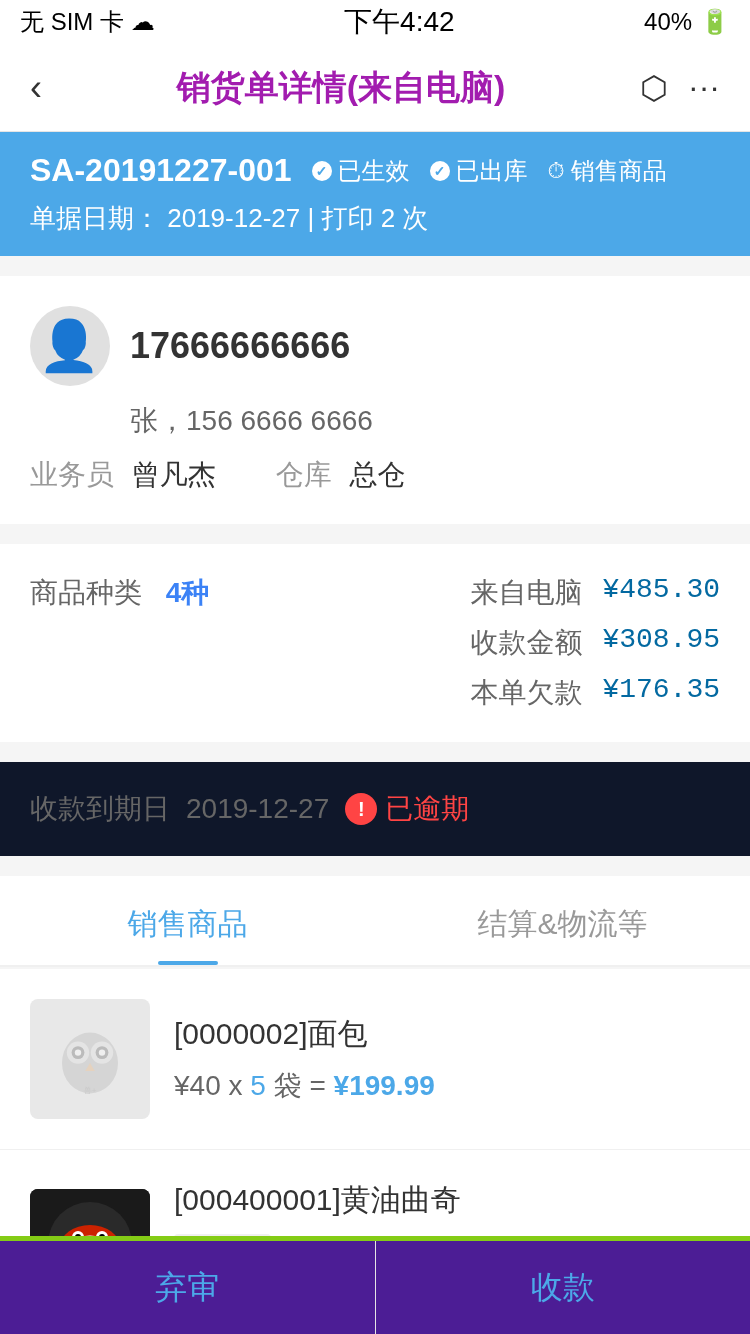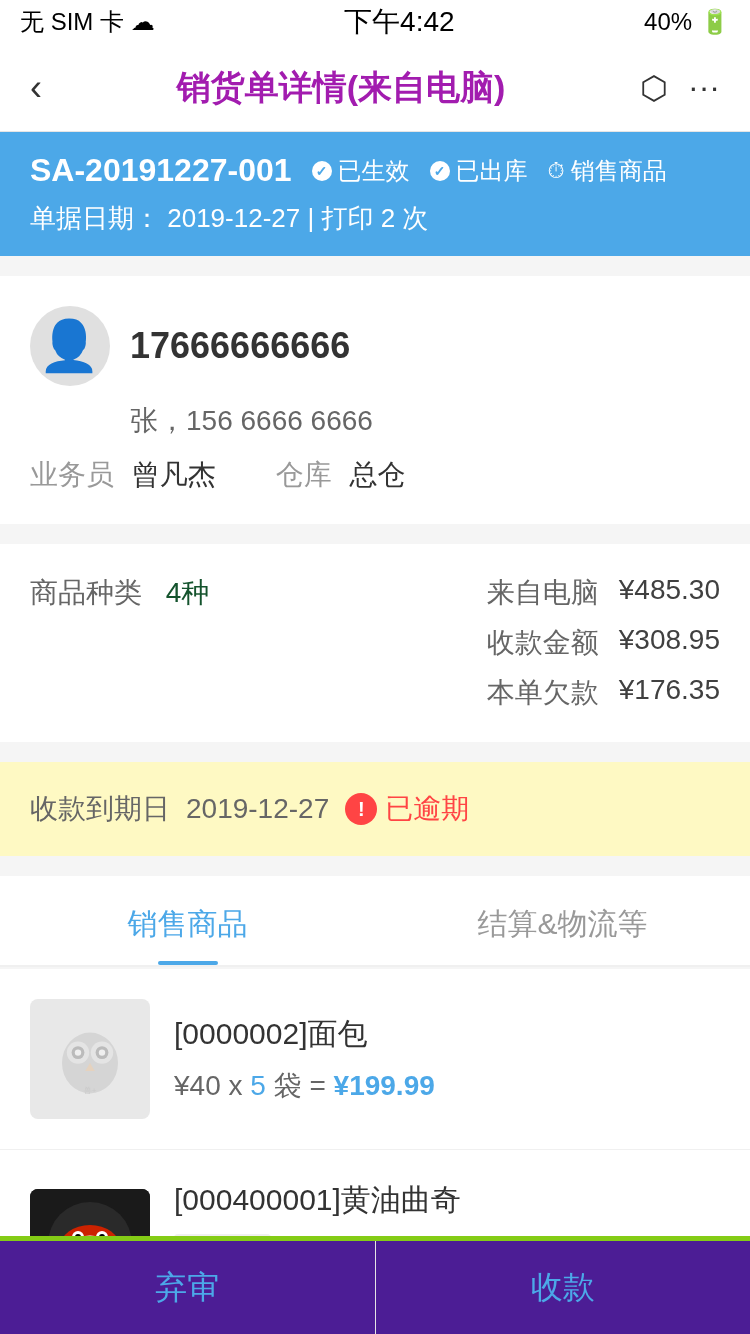--- a/index.html
+++ b/index.html
@@ -170,46 +170,47 @@
     .summary-left {
       display: flex;
       flex-direction: column;
       gap: 8px;
     }
     .summary-item {
       font-size: 28px;
       color: #666;
     }
     .summary-item .count {
-      color: #14532d;
-      font-weight: 400;
+      color: #3b82f6;
+      font-weight: 700;
     }
     .summary-right {
       display: flex;
       flex-direction: column;
       gap: 12px;
       text-align: right;
     }
     .summary-amount-row {
       display: flex;
       justify-content: flex-end;
       gap: 20px;
       font-size: 28px;
     }
     .amount-label {
       color: #666;
     }
     .amount-value {
-      color: #404040;
+      color: #0369a1;
       font-weight: 500;
+      font-family: Liberation Mono, monospace;
     }
 
     
     .due-date-section {
-      background: #fef9c3;
+      background: #0f172a;
       padding: 28px 30px;
       margin-top: 20px;
       display: flex;
       align-items: center;
       gap: 16px;
       font-size: 28px;
       color: #666;
     }
     .overdue-badge {
       display: flex;

